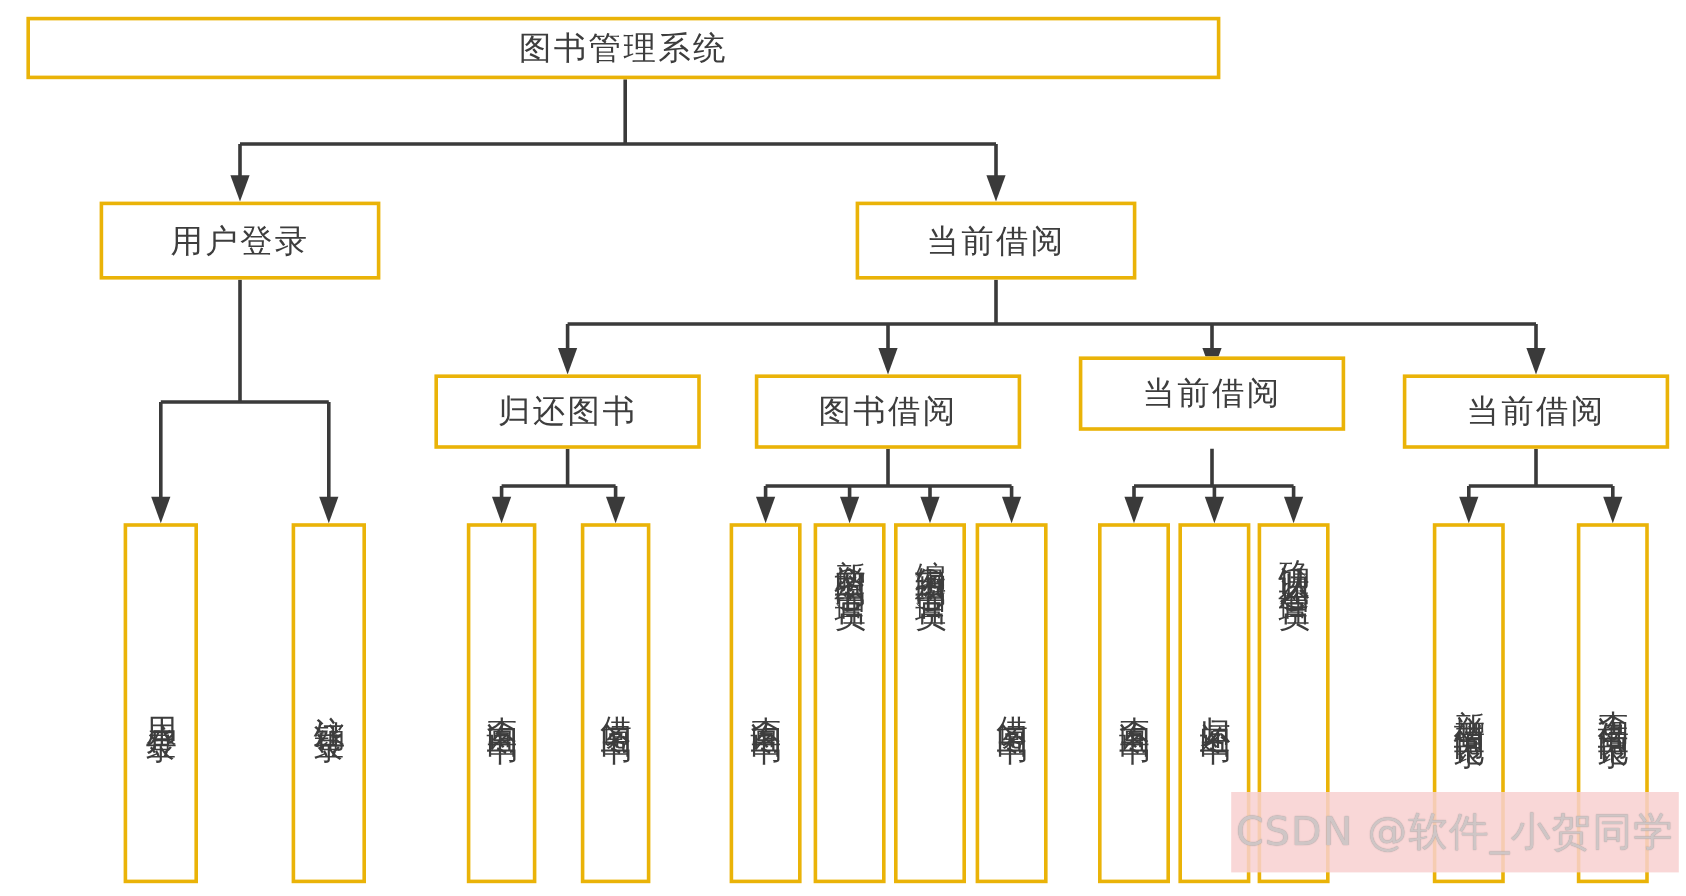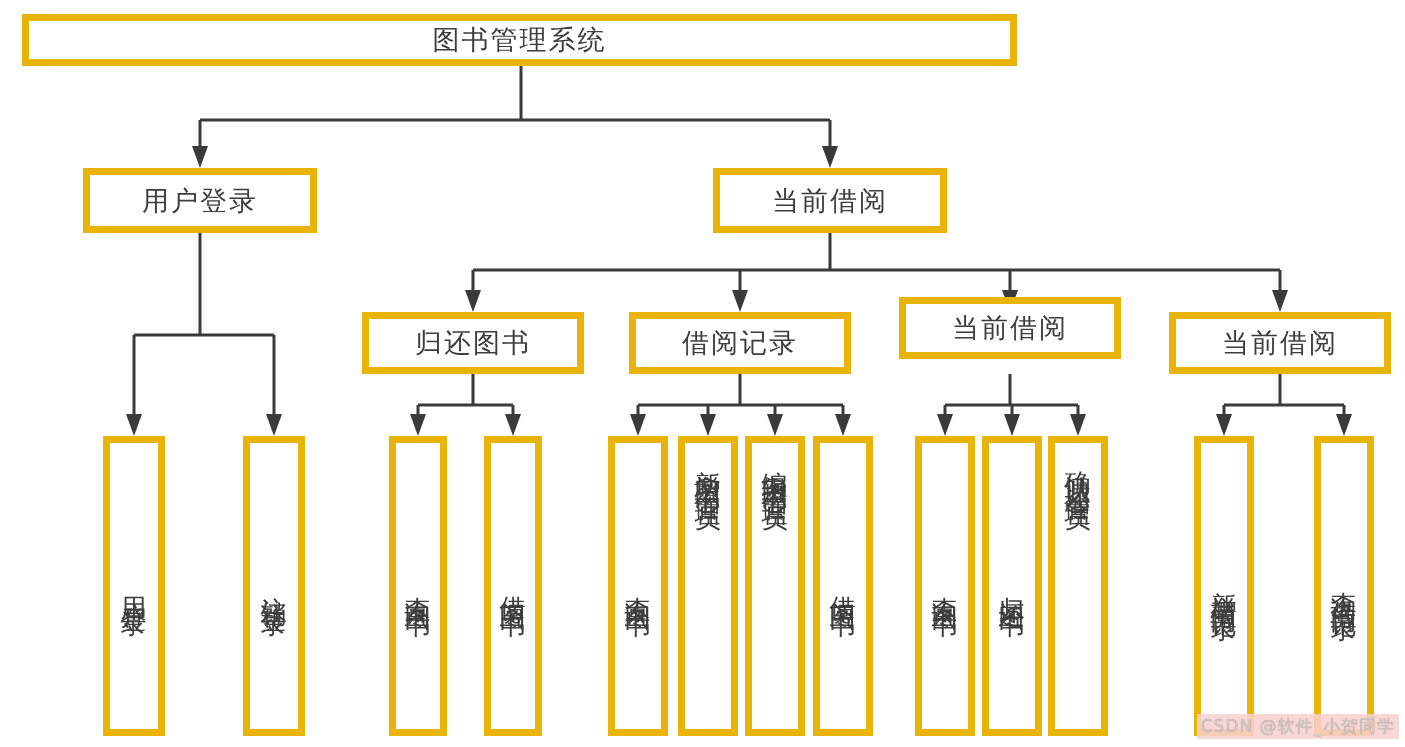--- a/index.html
+++ b/index.html
@@ -1,26 +1,26 @@
 <!DOCTYPE html>
 <html><head>
 <meta charset="utf-8">
 <style>
   html,body{margin:0;padding:0;background:#ffffff;}
   body{font-family:"DejaVu Sans","Liberation Sans",sans-serif;}
   .diagram{position:relative;width:1405px;height:747px;background:#ffffff;overflow:hidden;}
   .connectors{position:absolute;left:0;top:0;width:1405px;height:747px;}
-  .box{position:absolute;background:#ffffff;border:7px solid #eab308;box-sizing:border-box;
+  .box{position:absolute;background:#ffffff;border:3px solid #eab308;box-sizing:border-box;
        display:flex;align-items:center;justify-content:center;color:#3d3d3d;}
   .box.h span{font-size:27px;letter-spacing:2px;white-space:nowrap;}
   .box.v span{writing-mode:vertical-rl;text-orientation:mixed;font-size:26px;letter-spacing:5px;line-height:1;}
   .box.v.v-top{align-items:flex-start;}
   .box.v.v-top span{padding-top:7px;}
-  .watermark{position:absolute;right:6px;bottom:8px;z-index:5;font-size:17px;letter-spacing:1px;
-       color:#cfc6c6;background:rgba(248,208,208,0.85);padding:1px 4px;
+  .watermark{position:absolute;right:6px;bottom:20px;z-index:5;font-size:33px;letter-spacing:1px;
+       color:#cfc6c6;background:rgba(248,208,208,0.85);padding:11px 4px;
        text-shadow:0 0 1px #9a9090;white-space:nowrap;}
 </style>
 </head>
 <body>
 
 <div class="diagram">
 
   <svg class="connectors" viewBox="0 0 1405 747" xmlns="http://www.w3.org/2000/svg">
     <path fill="none" stroke="#3a3a3a" stroke-width="3" d="
       M521 66 V120 M200 120 H830 M200 120 V150 M830 120 V150
@@ -61,21 +61,21 @@
     <span>用户登录</span>
   </div>
   <div class="box h" style="left:713px;top:168px;width:234px;height:65px">
     <span>当前借阅</span>
   </div>
 
   <div class="box h" style="left:362px;top:312px;width:222px;height:62px">
     <span>归还图书</span>
   </div>
   <div class="box h" style="left:629px;top:312px;width:222px;height:62px">
-    <span>借阅记录</span>
+    <span>图书借阅</span>
   </div>
   <div class="box h" style="left:899px;top:297px;width:222px;height:62px">
     <span>当前借阅</span>
   </div>
   <div class="box h" style="left:1169px;top:312px;width:222px;height:62px">
     <span>当前借阅</span>
   </div>
 
   <div class="box v" style="left:103px;top:436px;width:62px;height:300px">
     <span>用户登录</span>

